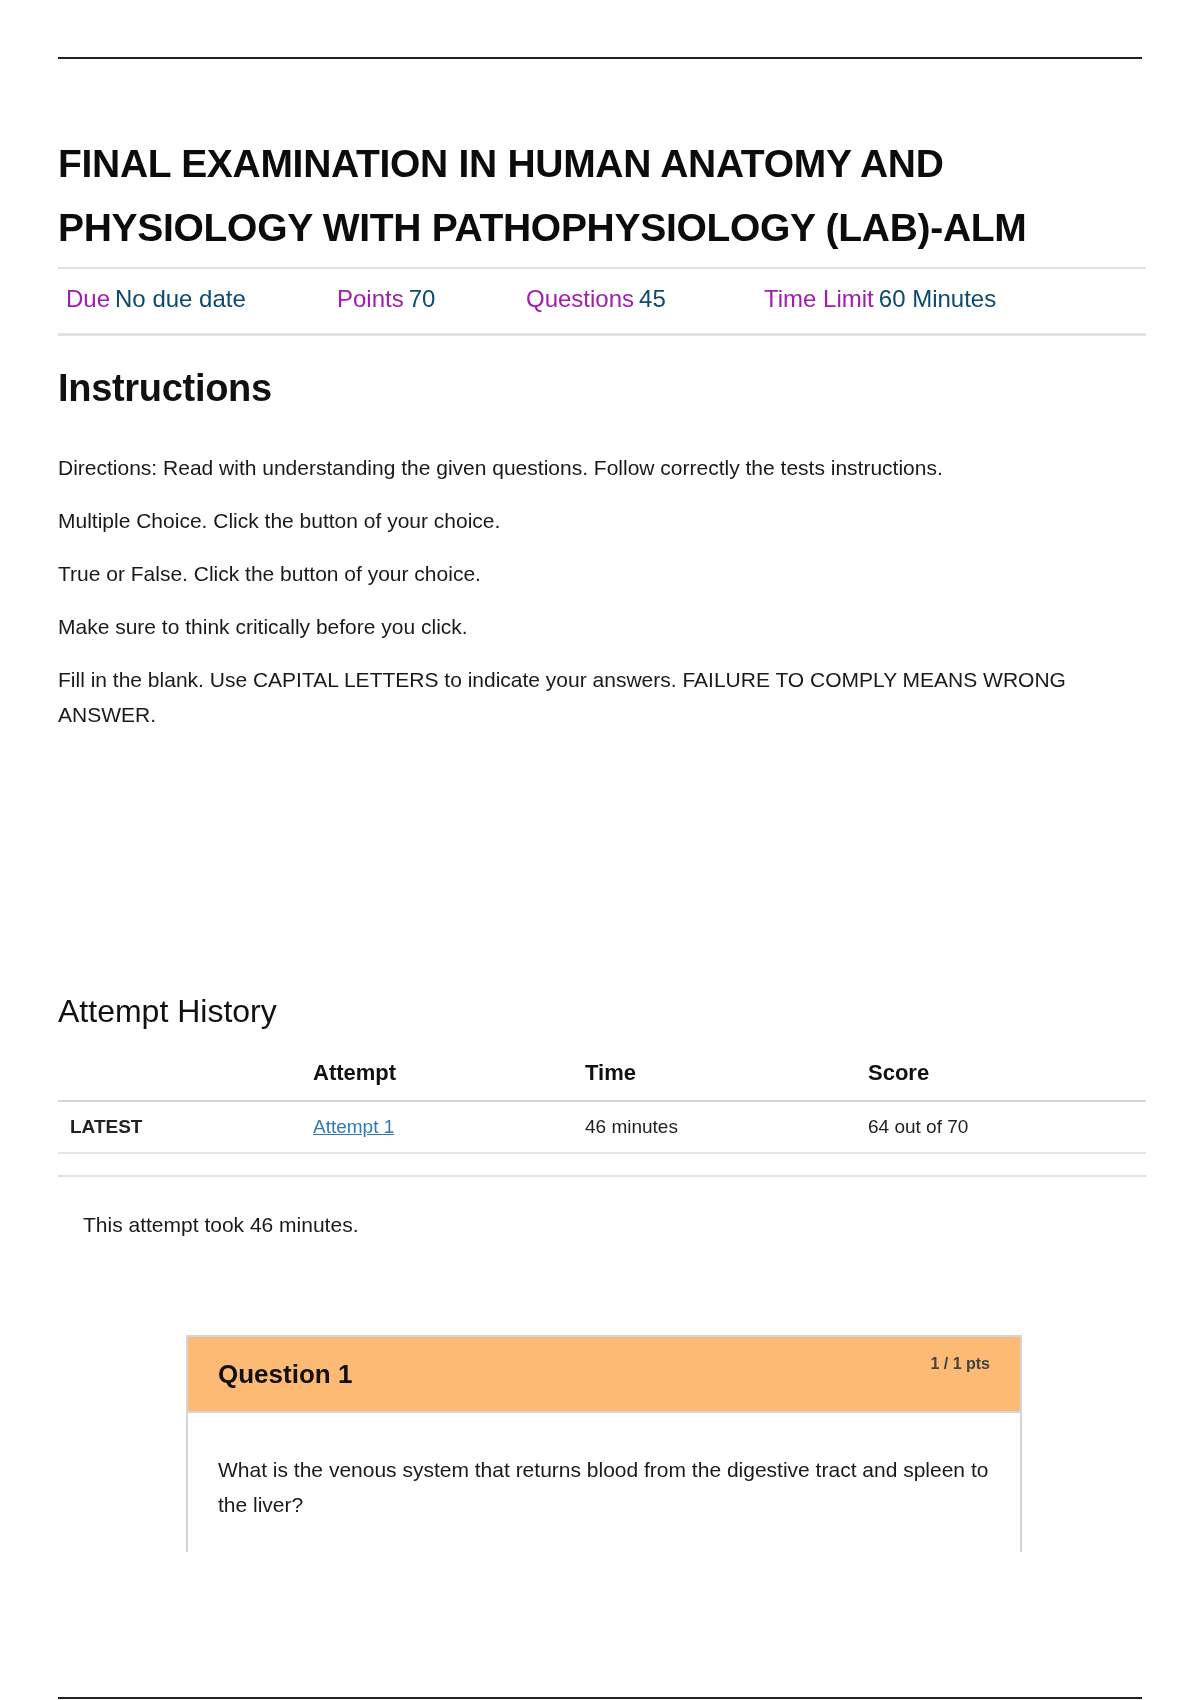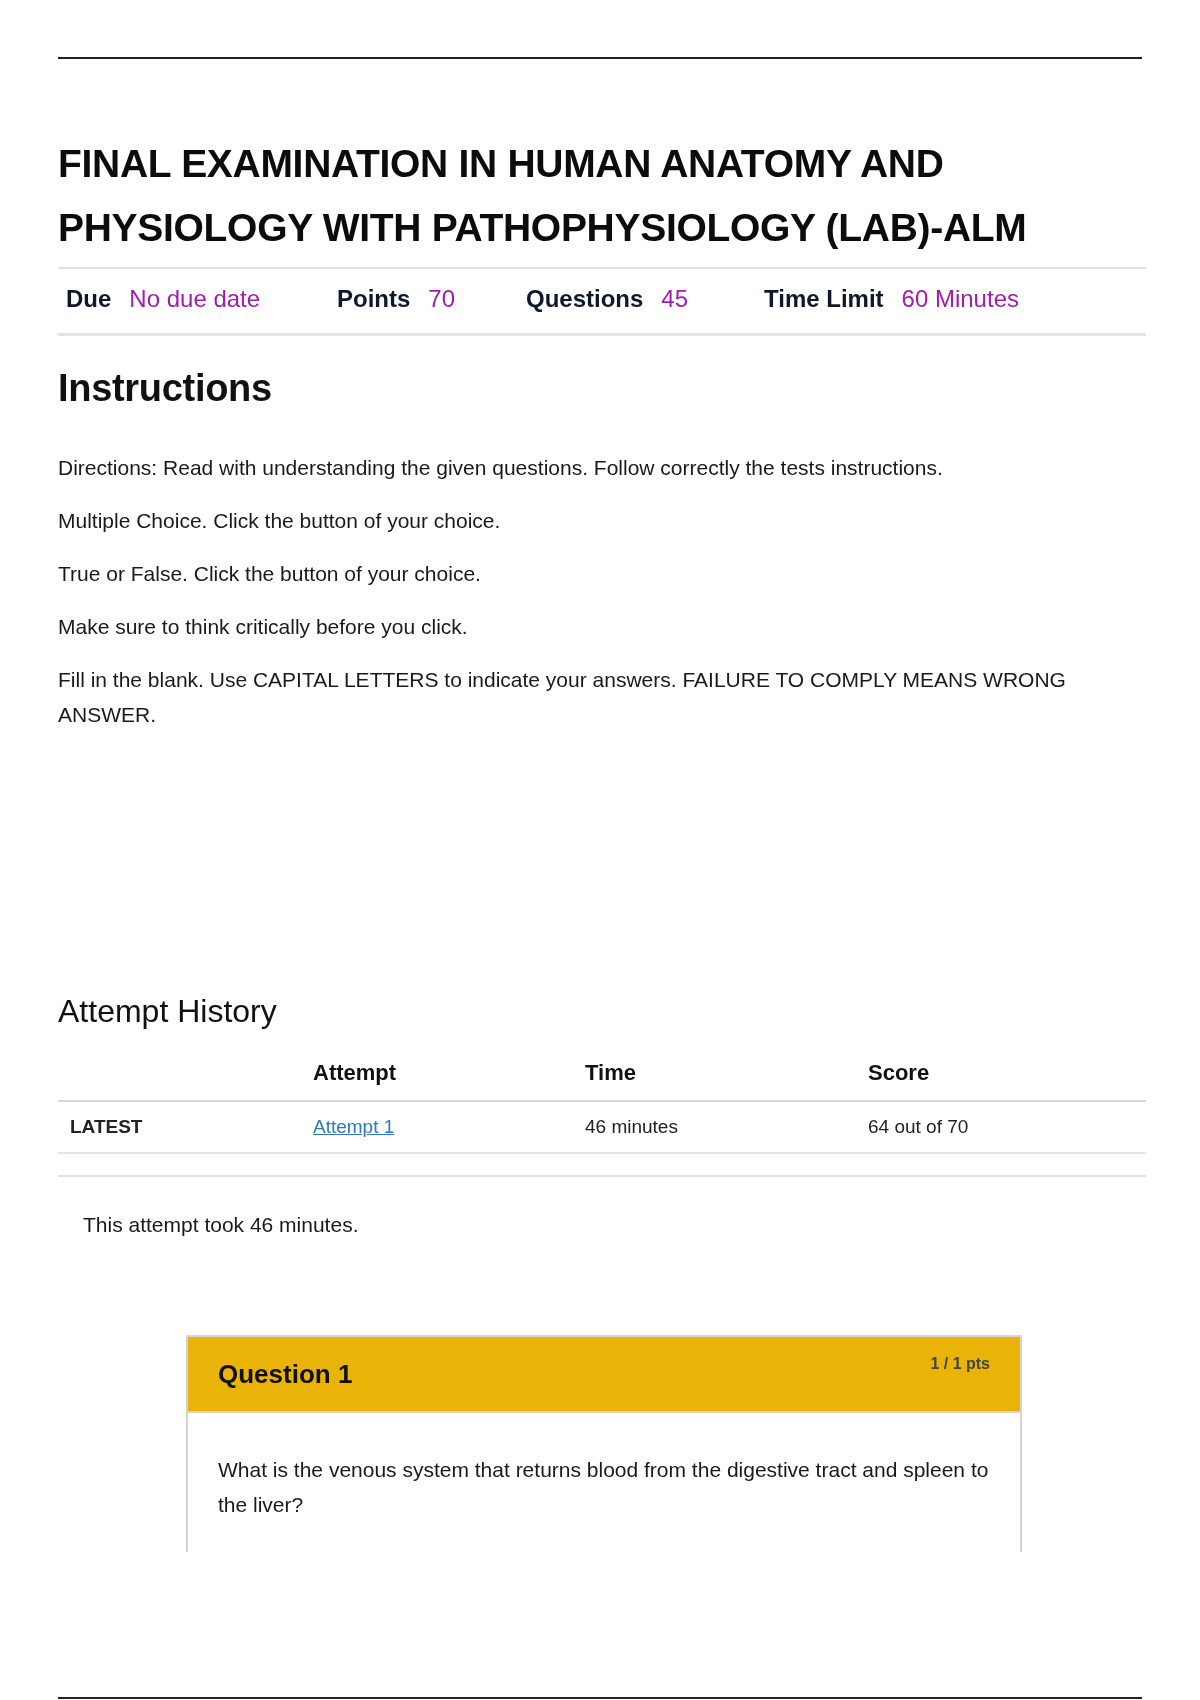--- a/index.html
+++ b/index.html
@@ -48,22 +48,22 @@
       border-bottom: 3px solid #e2e2e2;
       display: flex;
       align-items: center;
       font-size: 24px;
     }
     .meta-item {
       position: absolute;
       top: 16px;
       white-space: nowrap;
     }
-    .meta-item .lbl { font-weight: bold; color: #0f172a; }
-    .meta-item .val { color: #a21caf; margin-left: 18px; }
+    .meta-item .lbl { font-weight: normal; color: #a21caf; }
+    .meta-item .val { color: #0c4a6e; margin-left: 5px; }
     .meta-due { left: 8px; }
     .meta-points { left: 279px; }
     .meta-questions { left: 468px; }
     .meta-time { left: 706px; }
 
     .instructions-heading {
       position: absolute;
       left: 58px;
       top: 367px;
       margin: 0;
@@ -160,21 +160,21 @@
       left: 186px;
       top: 1335px;
       width: 832px;
       height: 215px;
       border: 2px solid #d4d4d4;
       border-bottom: none;
       background: #fff;
     }
     .question-header {
       height: 74px;
-      background: #eab308;
+      background: #fdba74;
       border-bottom: 2px solid #d4d4d4;
       position: relative;
     }
     .question-title {
       position: absolute;
       left: 30px;
       top: 22px;
       font-size: 26px;
       font-weight: bold;
       color: #111;

